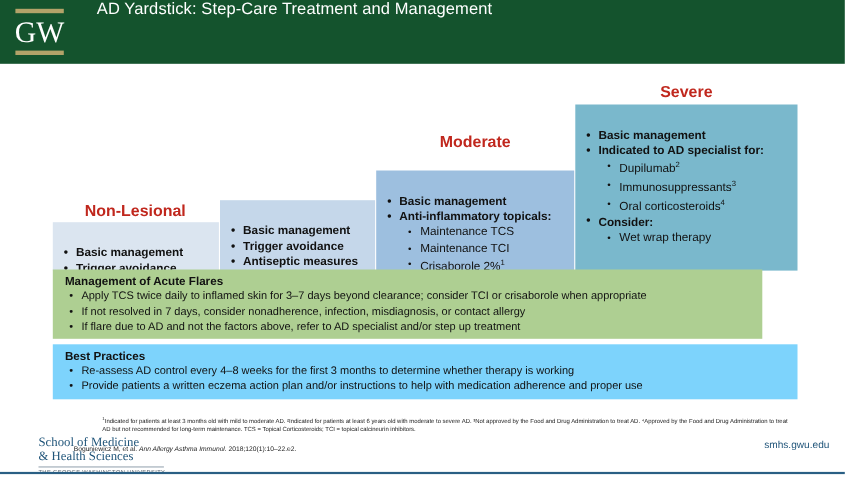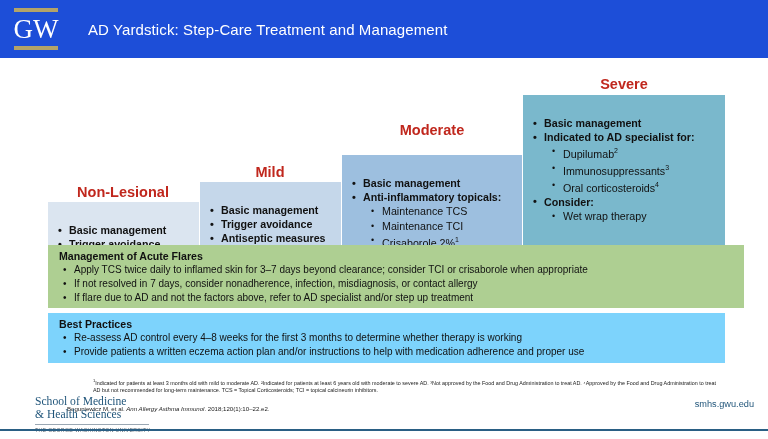--- a/index.html
+++ b/index.html
@@ -7,22 +7,22 @@
   body{
     font-family:"Liberation Sans", sans-serif;
     background:#ffffff;
     position:relative;
     overflow:hidden;
   }
 
   
   .header{
     position:absolute; left:0; top:0; width:768px; height:58px;
-    background:#1d4ed8;
-    display:flex; align-items:center;
+    background:#14532d;
+    display:flex; align-items:flex-start;
   }
   .gw-logo{
     width:72px; height:58px;
     display:flex; flex-direction:column; align-items:center; justify-content:center;
     flex:none;
   }
   .gw-bar{ width:44px; height:4px; background:#b3a369; }
   .gw-letters{
     color:#ffffff; font-size:27px; letter-spacing:0px;
     font-family:"Liberation Serif", serif; font-weight:400;
@@ -139,21 +139,20 @@
 <div class="steps">
 
   <div class="step-label" style="left:48px; top:126px; width:150px;">Non-Lesional</div>
   <div class="step-box box-nonlesional" style="left:48px; top:144px; width:151px; height:44px;">
     <ul>
       <li>Basic management</li>
       <li>Trigger avoidance</li>
     </ul>
   </div>
 
-  <div class="step-label" style="left:200px; top:106px; width:140px;">Mild</div>
   <div class="step-box box-mild" style="left:200px; top:124px; width:141px; height:64px;">
     <ul>
       <li>Basic management</li>
       <li>Trigger avoidance</li>
       <li>Antiseptic measures</li>
     </ul>
   </div>
 
   <div class="step-label" style="left:342px; top:64px; width:180px;">Moderate</div>
   <div class="step-box box-moderate" style="left:342px; top:97px; width:180px; height:91px;">
@@ -173,21 +172,21 @@
       <li>Indicated to AD specialist for:</li>
       <li class="sub"><span>Dupilumab</span><sup>2</sup></li>
       <li class="sub"><span>Immunosuppressants</span><sup>3</sup></li>
       <li class="sub"><span>Oral corticosteroids</span><sup>4</sup></li>
       <li>Consider:</li>
       <li class="sub">Wet wrap therapy</li>
     </ul>
   </div>
 </div>
 
-<div class="panel panel-flares" style="left:48px; top:245px; width:696px; height:63px;">
+<div class="panel panel-flares" style="left:48px; top:245px; width:645px; height:63px;">
   <h3>Management of Acute Flares</h3>
   <ul>
     <li>Apply TCS twice daily to inflamed skin for 3–7 days beyond clearance; consider TCI or crisaborole when appropriate</li>
     <li>If not resolved in 7 days, consider nonadherence, infection, misdiagnosis, or contact allergy</li>
     <li>If flare due to AD and not the factors above, refer to AD specialist and/or step up treatment</li>
   </ul>
 </div>
 
 <div class="panel panel-best" style="left:48px; top:313px; width:677px; height:50px;">
   <h3>Best Practices</h3>

